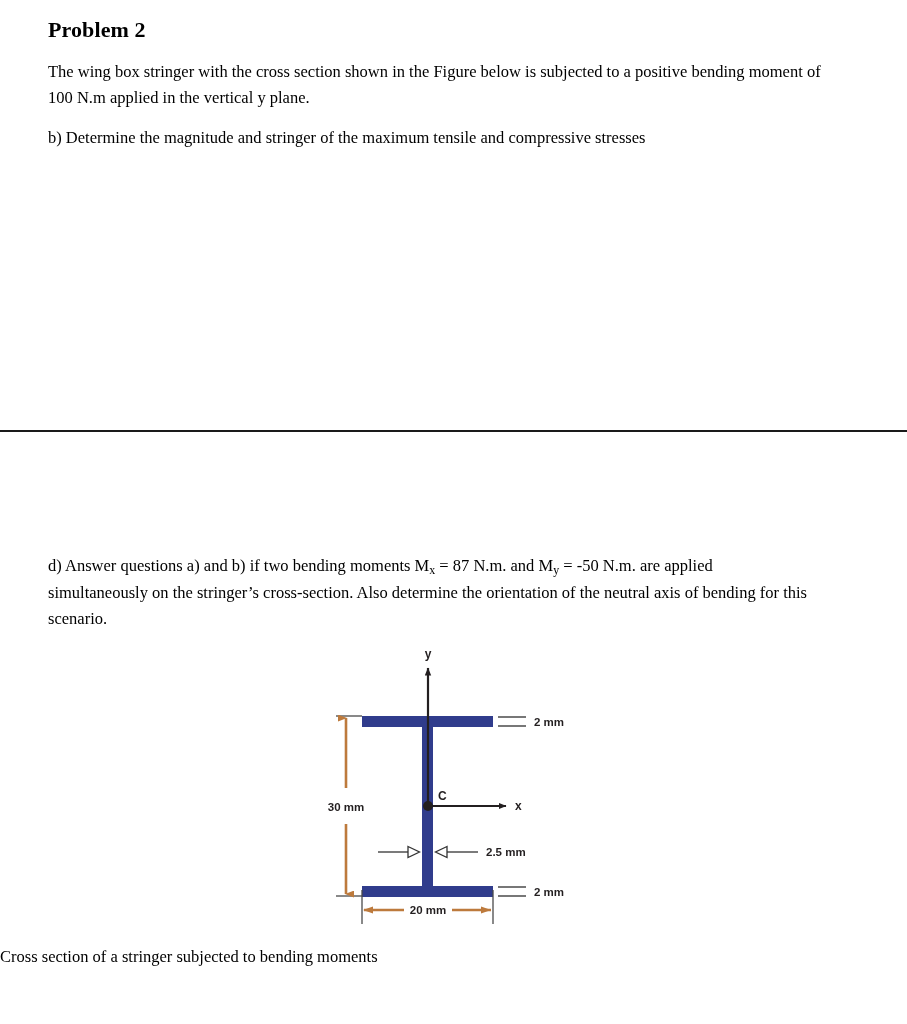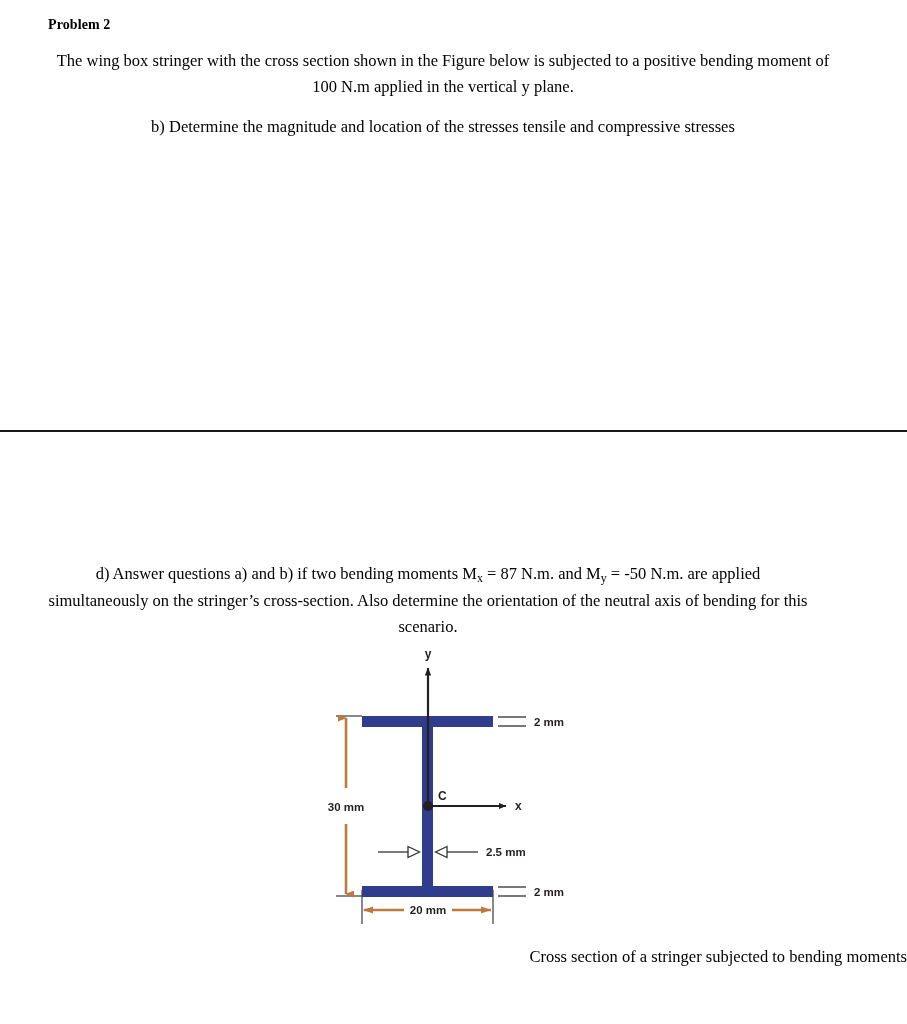--- a/index.html
+++ b/index.html
@@ -23,52 +23,51 @@
 
   
   .text-col {
     position: absolute;
     left: 48px;
     top: 16px;
     width: 790px;
   }
 
   .problem-title {
-    font-size: 14px;
+    font-size: 22px;
     font-weight: bold;
     line-height: 1.3;
     margin: 0 0 14px 0;
     letter-spacing: .1px;
   }
 
   .para {
     font-size: 16.5px;
     line-height: 1.58;
     margin: 0 0 14px 0;
-    text-align: center;
+    text-align: left;
   }
   .para.tight { margin-bottom: 13px; }
 
   
   .page-rule {
     position: absolute;
     left: 0;
     top: 430px;
     width: 907px;
     height: 0;
     border-top: 2px solid #1a1a1a;
   }
 
   
   .text-col-2 {
     position: absolute;
     left: 48px;
     top: 553px;
     width: 760px;
-    margin-top: 8px;
   }
   .text-col-2 .para { margin-bottom: 0; }
   sub {
     font-size: 0.72em;
     vertical-align: -0.25em;
   }
 
   
   .figure {
     position: absolute;
@@ -83,21 +82,21 @@
     top: 0;
     width: 300px;
     height: 300px;
   }
 
   .caption {
     position: absolute;
     left: 0;
     top: 945px;
     width: 907px;
-    text-align: right;
+    text-align: left;
     font-size: 16.5px;
     line-height: 1.4;
   }
 
   svg { display: block; overflow: visible; }
   .fig-label {
     font-family: "Liberation Sans", "DejaVu Sans", sans-serif;
     font-weight: bold;
     fill: #231f20;
   }
@@ -106,21 +105,21 @@
 <body>
 
 <div class="page">
 
   <div class="text-col">
     <h1 class="problem-title">Problem 2</h1>
 
     <p class="para">The wing box stringer with the cross section shown in the Figure below is subjected to a positive bending moment of 100 N.m applied in the vertical y plane.</p>
 
 
-    <p class="para tight">b) Determine the magnitude and location of the stresses tensile and compressive stresses</p>
+    <p class="para tight">b) Determine the magnitude and stringer of the maximum tensile and compressive stresses</p>
 
   </div>
 
   <div class="page-rule"></div>
 
   <div class="text-col-2">
     <p class="para"><span>d) Answer questions a) and b) if two bending moments M</span><sub>x</sub><span> = 87 N.m. and M</span><sub>y</sub><span> = -50 N.m. are applied simultaneously on the stringer’s cross-section. Also determine the orientation of the neutral axis of bending for this scenario.</span></p>
   </div>
 
   <div class="figure">

